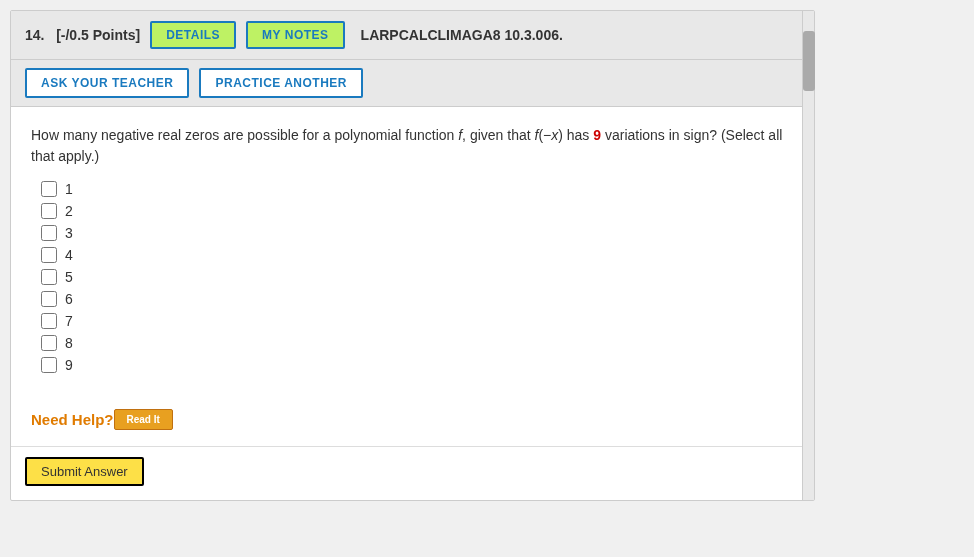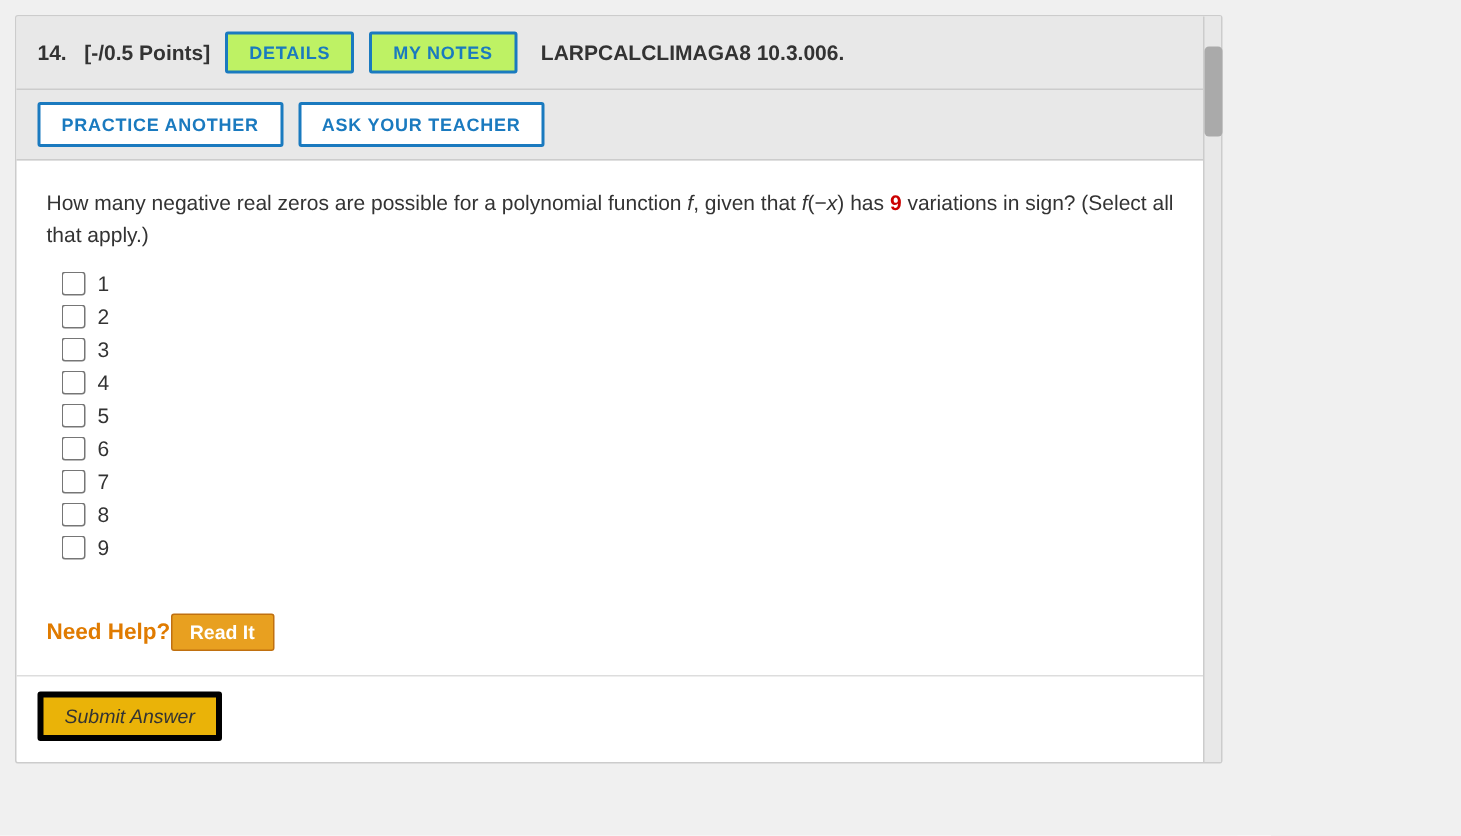--- a/index.html
+++ b/index.html
@@ -109,40 +109,39 @@
     }
     .need-help-label {
       color: #e07b00;
       font-weight: bold;
       font-size: 15px;
     }
     .read-it-btn {
       background: #e8a020;
       border: 1px solid #c07010;
       color: #fff;
-      font-size: 13px;
+      font-size: 10px;
       font-weight: bold;
       padding: 4px 12px;
       cursor: pointer;
       border-radius: 2px;
     }
     .submit-section {
       padding: 10px 14px 14px 14px;
       border-top: 1px solid #ddd;
       margin-top: 6px;
     }
     .submit-btn {
-      background: #eab308;
-      border: 4px solid #000000;
+      background: #fde047;
+      border: 2px solid #000000;
       color: #333;
       font-size: 13px;
       padding: 5px 14px;
       cursor: pointer;
       border-radius: 2px;
-      font-style: italic;
     }
     .scrollbar-track {
       position: absolute;
       right: 0;
       top: 0;
       width: 12px;
       height: 100%;
       background: #e8e8e8;
       border-left: 1px solid #ccc;
     }
@@ -169,22 +168,22 @@
         <span>14.</span>
         &nbsp;
         <span>[-/0.5 Points]</span>
       </span>
       <button class="header-btn">DETAILS</button>
       <button class="header-btn">MY NOTES</button>
       <span class="question-code">LARPCALCLIMAGA8 10.3.006.</span>
     </div>
 
     <div class="action-bar">
+      <button class="action-btn">ASK YOUR TEACHER</button>
       <button class="action-btn">PRACTICE ANOTHER</button>
-      <button class="action-btn">ASK YOUR TEACHER</button>
     </div>
 
     <div class="question-body">
       <div class="question-text">
         <span>How many negative real zeros are possible for a polynomial function <em>f</em>, given that <em>f</em>(−<em>x</em>) has </span><span class="highlight-red">9</span><span> variations in sign? (Select all that apply.)</span>
       </div>
 
       <ul class="choices-list">
         <li class="choice-item">
           <input type="checkbox" id="choice1" style="">

